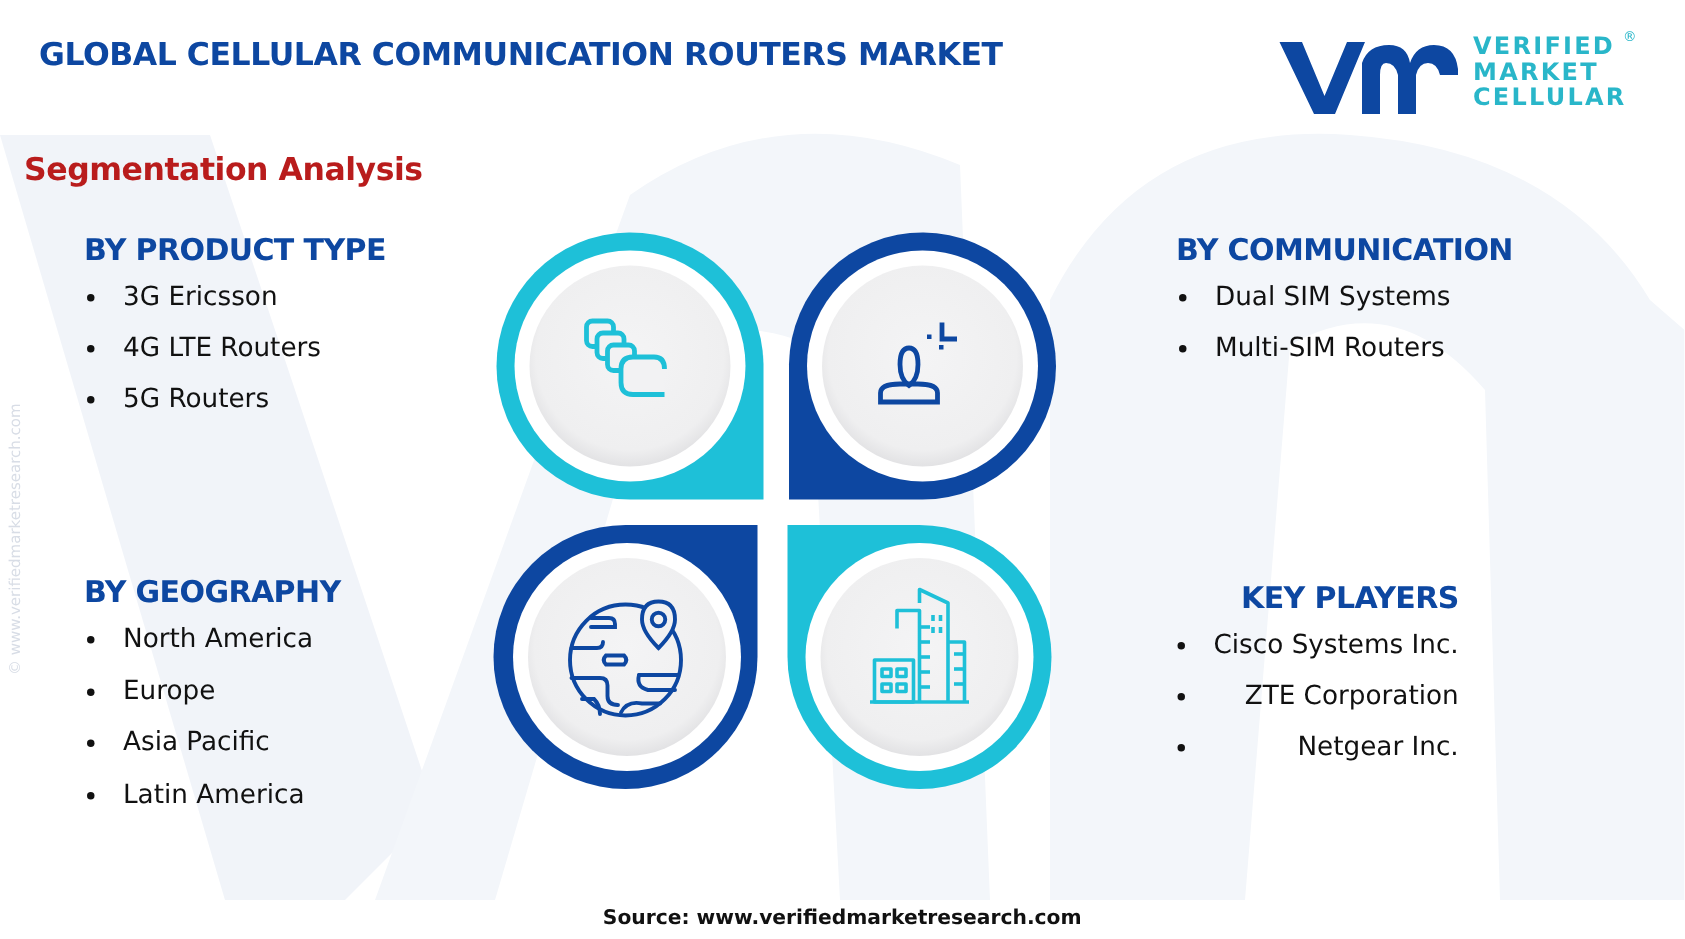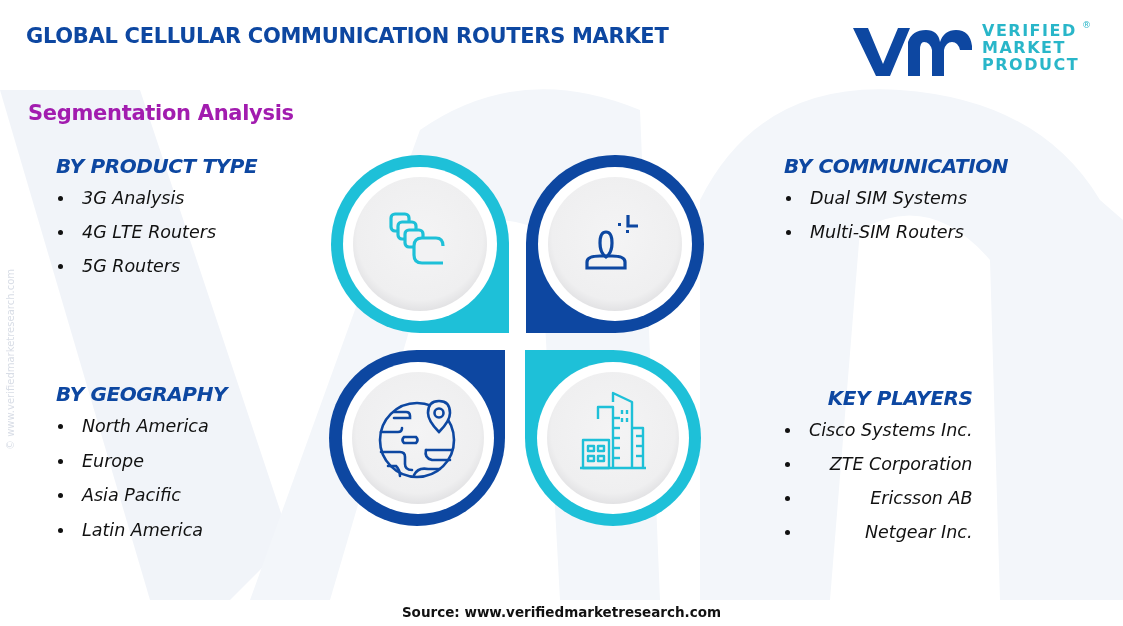--- a/index.html
+++ b/index.html
@@ -7,32 +7,32 @@
   body { position: relative; font-family: "DejaVu Sans", "Liberation Sans", sans-serif; }
 
   .watermark { position: absolute; left: 0; top: 0; width: 1123px; height: 626px; z-index: 0; }
 
   .title {
     position: absolute; left: 26px; top: 20px; width: 760px;
     color: #0d47a1; font-weight: bold; font-size: 21px; line-height: 33px;
     letter-spacing: -0.3px; z-index: 2;
   }
   .subtitle {
-    position: absolute; left: 28px; top: 101px;
-    color: #a21caf; font-weight: bold; font-size: 21px; z-index: 2; letter-spacing: -0.3px;
+    position: absolute; left: 16px; top: 101px;
+    color: #b91c1c; font-weight: bold; font-size: 21px; z-index: 2; letter-spacing: -0.3px;
   }
 
   .logo { position: absolute; left: 850px; top: 22px; width: 250px; height: 60px; z-index: 2; }
   .logo-text {
     position: absolute; left: 132px; top: 0; color: #29b6c9;
     font-weight: bold; font-size: 16px; line-height: 17px; letter-spacing: 1.5px;
   }
   .logo-reg { position: absolute; left: 232px; top: -2px; font-size: 9px; color: #29b6c9; }
 
-  .seg { position: absolute; z-index: 2; font-style: italic; }
+  .seg { position: absolute; z-index: 2; }
   .seg h3 {
     color: #0d47a1; font-size: 20px; font-weight: bold; letter-spacing: -0.4px; margin-bottom: 8px;
   }
   .seg ul { list-style: none; }
   .seg li {
     position: relative; font-size: 17.5px; color: #111; height: 34px; line-height: 24px;
     padding-left: 26px;
   }
   .seg li::before {
     content: ""; position: absolute; left: 2px; top: 10px; width: 5px; height: 5px;
@@ -66,21 +66,21 @@
 <div class="subtitle">Segmentation Analysis</div>
 
 <div class="logo">
   <svg width="125" height="56" viewBox="0 0 125 56" style="position:absolute;left:0;top:2px;">
     <path d="M3 4 L18 4 L33 40 L48 4 L60 4 L40 52 L26 52 Z" fill="#0d47a1"></path>
     <path d="M58 52 L58 18 Q62 6 76 6 Q88 6 90 18 Q94 6 106 6 Q120 6 122 22 L122 26 L110 26 Q108 18 102 18 Q96 18 94 26 L94 52 L82 52 L82 26 Q80 18 74 18 Q70 18 70 26 L70 52 Z" fill="#0d47a1"></path>
   </svg>
   <div class="logo-text">
     <div>VERIFIED</div>
     <div>MARKET</div>
-    <div>PRODUCT</div>
+    <div>CELLULAR</div>
   </div>
   <span class="logo-reg">®</span>
 </div>
 
 <svg class="graphic" viewBox="0 0 1123 626">
   <defs>
     <radialGradient id="innerG" cx="50%" cy="45%" r="55%">
       <stop offset="0%" stop-color="#f4f4f5"></stop>
       <stop offset="85%" stop-color="#efeff0"></stop>
       <stop offset="100%" stop-color="#e2e2e4"></stop>
@@ -161,21 +161,21 @@
     <line x1="627" y1="418" x2="627" y2="422"></line>
     <line x1="636" y1="436" x2="643" y2="436"></line>
     <line x1="636" y1="446" x2="643" y2="446"></line>
     <line x1="636" y1="456" x2="643" y2="456"></line>
   </g>
 </svg>
 
 <div class="seg" style="left:56px; top:154px;">
   <h3>BY PRODUCT TYPE</h3>
   <ul>
-    <li>3G Analysis</li>
+    <li>3G Ericsson</li>
     <li>4G LTE Routers</li>
     <li>5G Routers</li>
   </ul>
 </div>
 
 <div class="seg" style="left:784px; top:154px;">
   <h3>BY COMMUNICATION</h3>
   <ul>
     <li>Dual SIM Systems</li>
     <li>Multi-SIM Routers</li>
@@ -190,18 +190,17 @@
     <li>Asia Pacific</li>
     <li>Latin America</li>
   </ul>
 </div>
 
 <div class="seg" style="left:783px; top:386px;text-align:right;">
   <h3>KEY PLAYERS</h3>
   <ul>
     <li>Cisco Systems Inc.</li>
     <li>ZTE Corporation</li>
-    <li>Ericsson AB</li>
     <li>Netgear Inc.</li>
   </ul>
 </div>
 
 <div class="source">Source: www.verifiedmarketresearch.com</div>
 
 </body></html>

